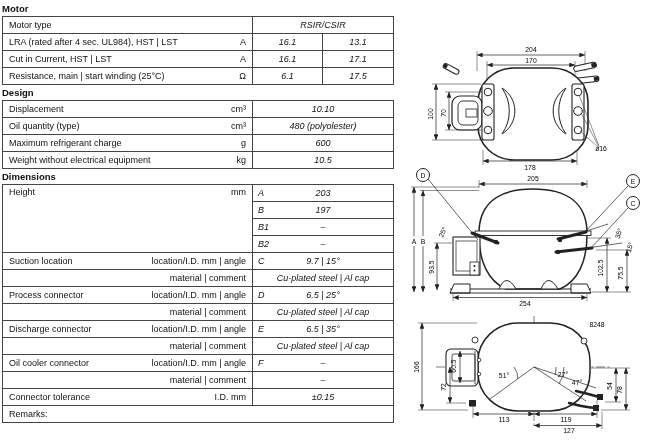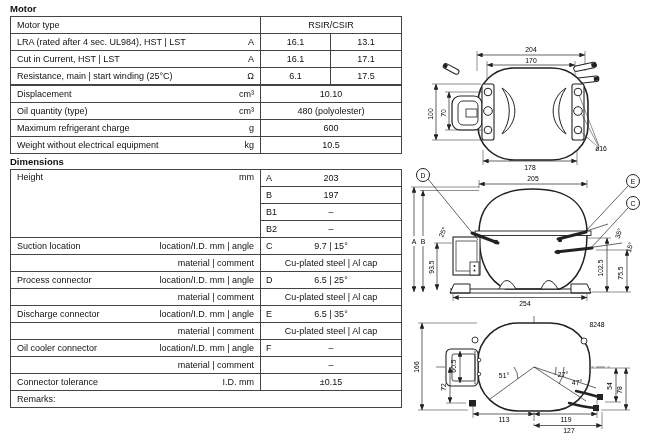--- a/index.html
+++ b/index.html
@@ -1,26 +1,26 @@
 <!DOCTYPE html>
 <html><head>
 <meta charset="utf-8">
 <style>
   html,body{margin:0;padding:0;}
   body{width:650px;height:448px;background:#fff;position:relative;overflow:hidden;
        font-family:"Liberation Sans",sans-serif;color:#111;}
-  .tables{position:absolute;left:10px;top:3px;width:391px;}
+  .tables{position:absolute;left:2px;top:3px;width:391px;}
   .sec-title{font-weight:bold;font-size:9.5px;line-height:11px;margin:0 0 2px 0;}
   .sec-title.mt{margin-top:2px;}
   table.spec{border-collapse:collapse;width:391px;table-layout:fixed;}
   table.spec td{border:1px solid #444;font-size:9px;line-height:11px;height:16px;
        padding:0 6px;vertical-align:middle;white-space:nowrap;overflow:hidden;}
   td.lbl .u{float:right;}
   td.lbl.top{vertical-align:top;padding-top:2px;}
-  td.val{text-align:center;}
+  td.val{text-align:center;font-style:italic;}
   td.lettered{position:relative;padding-left:20px;}
   td.lettered .letter{position:absolute;left:5px;top:50%;transform:translateY(-50%);}
   td.remarks{height:22px;vertical-align:top;padding-top:2px;}
   .drawings{position:absolute;left:408px;top:0;width:242px;height:448px;}
   svg text{font-size:6.8px;fill:#000;text-anchor:middle;font-family:"Liberation Sans",sans-serif;}
   .ol{stroke:#222;fill:#fff;}
   .ln{stroke:#222;fill:none;}
   .thin{stroke:#222;stroke-width:0.7;fill:none;}
   .tube{stroke:#222;stroke-width:3;fill:none;stroke-linecap:round;}
   .tube2{stroke:#222;stroke-width:2.4;fill:none;stroke-linecap:round;}
@@ -56,20 +56,21 @@
       <td class="val">17.1</td>
     </tr>
     <tr>
       <td class="lbl"><span class="l">Resistance, main | start winding (25°C)</span><span class="u">Ω</span></td>
       <td class="val">6.1</td>
       <td class="val">17.5</td>
     </tr>
   </tbody>
     </table>
 
+  <div class="sec-title mt">Design</div>
   <table class="spec">
     <colgroup>
         <col style="width:250px">
         <col style="width:141px">
       </colgroup>
     <tbody>
         <tr>
       <td class="lbl"><span class="l">Displacement</span><span class="u">cm³</span></td>
       <td class="val">10.10</td>
     </tr>

